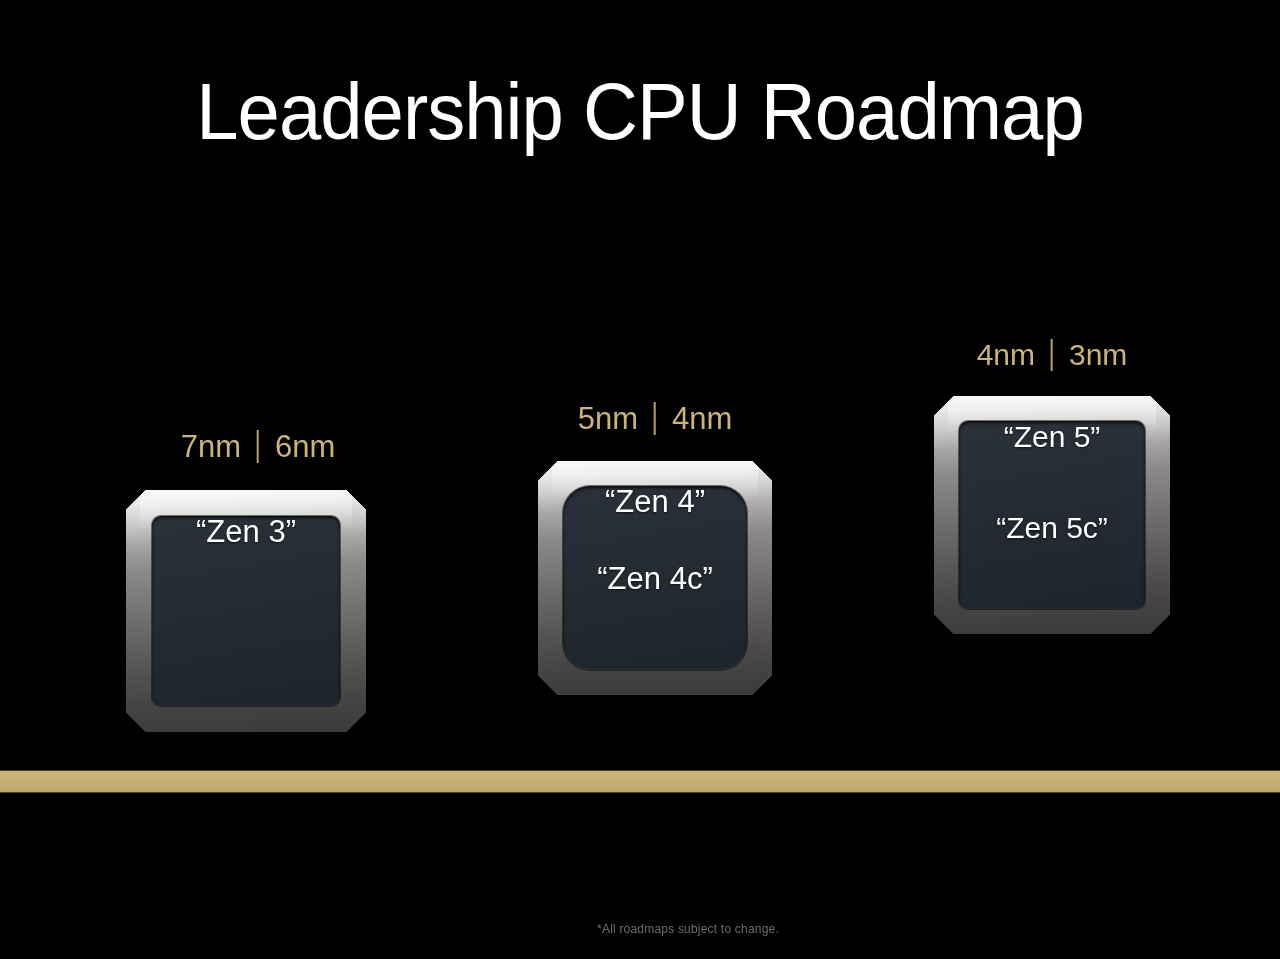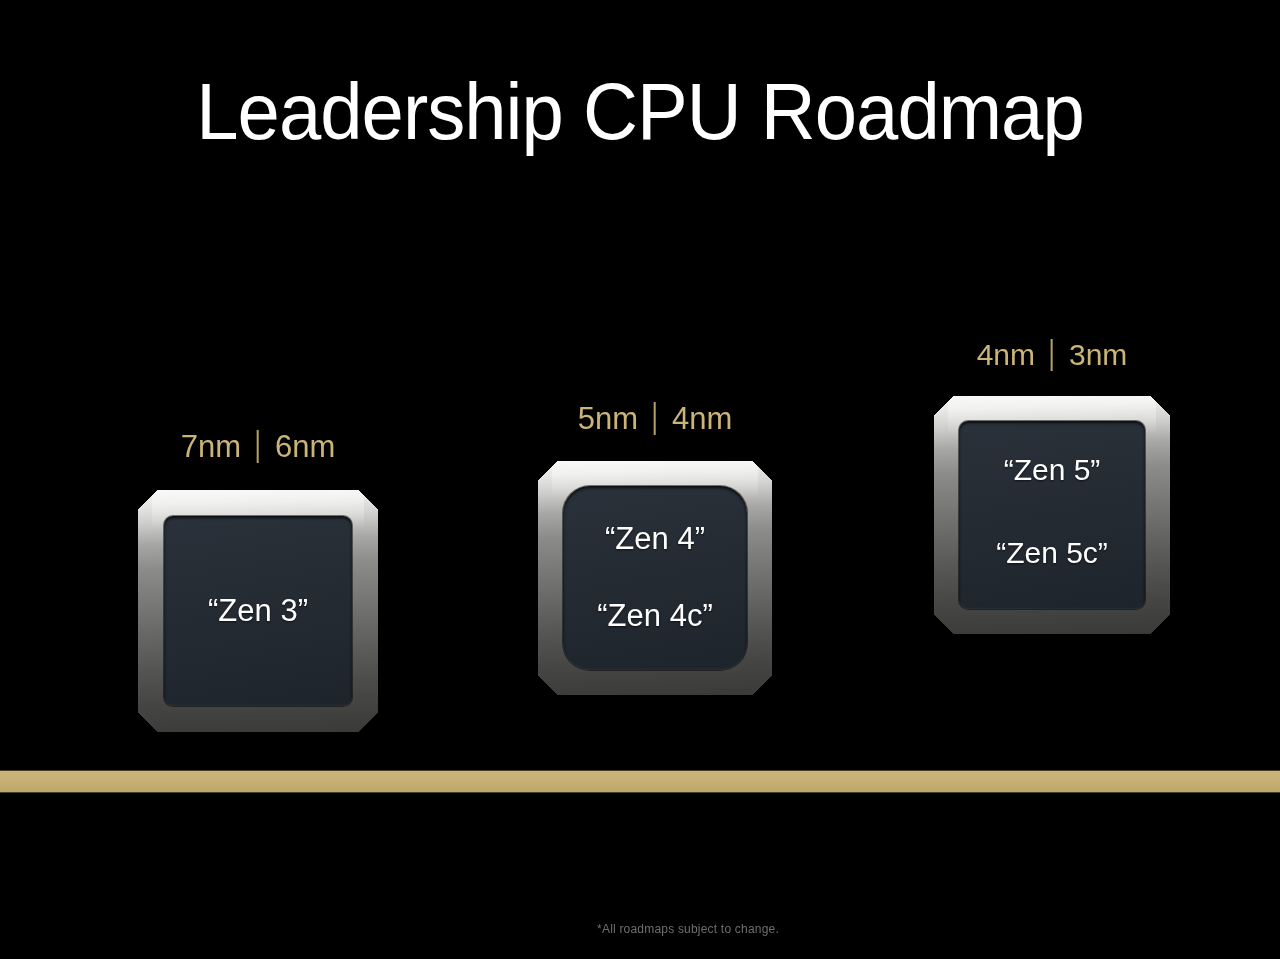--- a/index.html
+++ b/index.html
@@ -126,21 +126,20 @@
       linear-gradient(170deg, #2a313a 0%, #252c34 40%, #1e242b 100%);
     border-radius: 9px;
     box-shadow:
       inset 0 2px 3px rgba(0,0,0,0.75),
       inset 0 -1px 2px rgba(255,255,255,0.06),
       0 0 0 1px rgba(0,0,0,0.5);
     z-index: 4;
     display: flex;
     flex-direction: column;
     align-items: center;
-    justify-content: center;
     overflow: hidden;
   }
 
   .die-label {
     color: #ffffff;
     font-family: "Liberation Sans", sans-serif;
     font-weight: 400;
     line-height: 1.05;
     text-align: center;
     white-space: nowrap;
@@ -183,21 +182,21 @@
 
   <div class="slide-title">Leadership CPU Roadmap</div>
 
   <div id="chip-layer">
       <div class="chip-group" style="left: 0px; top: 0px; width: 1280px; height: 959px; pointer-events: none;">
         <div class="node-label" style="left: 258px; top: 430px; font-size: 31px;">
           <span class="node-a">7nm</span>
           <span class="node-divider"></span>
           <span class="node-b">6nm</span>
         </div>
-        <div class="chip" style="left: 138px; top: 490px; width: 240px; height: 242px; border-radius: 18px;">
+        <div class="chip" style="left: 126px; top: 490px; width: 240px; height: 242px; border-radius: 18px;">
           <div class="chip-die" style="inset: 26px; width: 188px; height: 190px;">
             <div class="die-label" style="font-size: 31px;">“Zen 3”</div>
           </div>
         </div>
       </div>
       <div class="chip-group" style="left: 0px; top: 14px; width: 1280px; height: 959px; pointer-events: none;">
         <div class="node-label" style="left: 655px; top: 388px; font-size: 31px;">
           <span class="node-a">5nm</span>
           <span class="node-divider"></span>
           <span class="node-b">4nm</span>
@@ -211,21 +210,21 @@
       </div>
       <div class="chip-group" style="left: 0px; top: 0px; width: 1280px; height: 959px; pointer-events: none;">
         <div class="node-label" style="left: 1052px; top: 339px; font-size: 30px;">
           <span class="node-a">4nm</span>
           <span class="node-divider"></span>
           <span class="node-b">3nm</span>
         </div>
         <div class="chip" style="left: 934px; top: 396px; width: 236px; height: 238px;">
           <div class="chip-die" style="inset: 25px; width: 186px; height: 188px;">
             <div class="die-label" style="font-size: 30px; margin: 0px 0px 44px;">“Zen 5”</div>
-            <div class="die-label" style="font-size: 30px; margin: 8px;">“Zen 5c”</div>
+            <div class="die-label" style="font-size: 30px; margin: 15px;">“Zen 5c”</div>
           </div>
         </div>
       </div>
     </div>
 
   <div class="gold-bar"></div>
 
   <div class="footnote">*All roadmaps subject to change.</div>
 
 </div>

